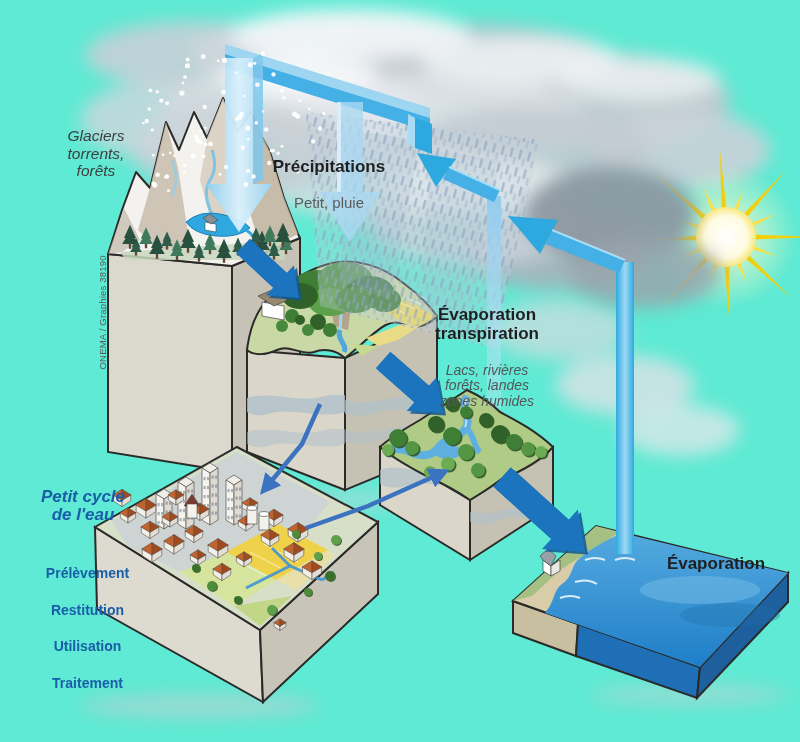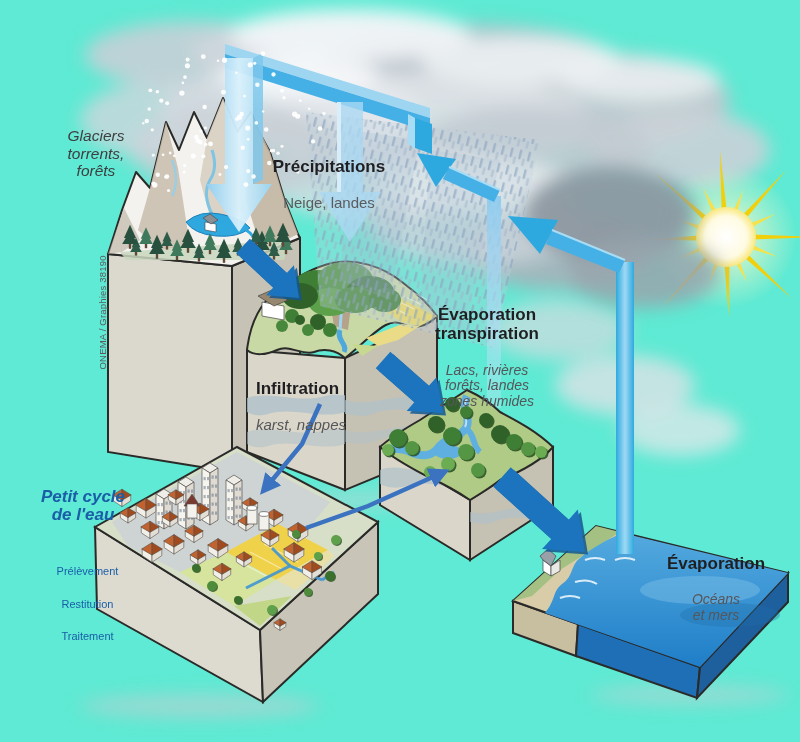--- a/index.html
+++ b/index.html
@@ -12,21 +12,21 @@
   .italic{font-style:italic;}
   #glaciers-label{left:36px;top:127px;width:120px;text-align:center;
      font-style:italic;font-size:15.5px;color:#3E3E40;}
   #precip-label{left:250px;top:139px;width:158px;text-align:center;}
   #precip-label .s{font-style:normal;color:#5B5C5E;font-size:15px;}
   #evapt-label{left:408px;top:287px;width:158px;text-align:center;}
   #infil-label{left:256px;top:361px;width:150px;text-align:left;}
   #infil-label .s{font-size:15px;}
   #petit-label{left:0px;top:470px;width:130px;text-align:center;color:#1A5EA8;}
   #petit-label .pt{font-weight:bold;font-style:italic;font-size:17px;line-height:1.05;padding-left:36px;}
-  .cycle-step{font-weight:normal;font-size:11px;line-height:1.33;color:#1A5EA8;padding-left:45px;}
+  .cycle-step{font-weight:bold;font-size:14px;line-height:1.33;color:#1A5EA8;padding-left:45px;}
   .cycle-steps{margin-top:4px;}
   #evapo-label{left:646px;top:536px;width:140px;text-align:center;}
   #credit-label{left:32px;top:307px;width:142px;transform:rotate(-90deg);
      font-size:9.5px;color:#5A5A5C;text-align:center;letter-spacing:.2px;}
 </style>
 </head>
 <body>
 
 <div class="stage">
 
@@ -639,47 +639,42 @@
         <circle cx="152.24125280976295" cy="129.84343469142914" r="1.6515477418899536" fill="#FFFFFF" opacity="0.92"></circle>
       </g>
 </svg>
 
 <div class="lbl" id="glaciers-label">Glaciers
 torrents,
 forêts</div>
 
 <div class="lbl" id="precip-label">
   <div class="t">Précipitations</div>
-  <div class="s">Neige, landes</div>
+  <div class="s">Petit, pluie</div>
 </div>
 
 <div class="lbl" id="evapt-label">
   <div class="t">Évaporation
 transpiration</div>
   <div class="s italic">Lacs, rivières
 forêts, landes
 zones humides</div>
 </div>
 
-<div class="lbl" id="infil-label">
-  <div class="t">Infiltration</div>
-  <div class="s italic">karst, nappes</div>
-</div>
 
 <div class="lbl" id="petit-label">
   <div class="pt">Petit cycle
 de l'eau</div>
   <div class="cycle-steps">
     <div class="cycle-step">Prélèvement</div>
     <div class="cycle-step">Restitution</div>
+    <div class="cycle-step">Utilisation</div>
     <div class="cycle-step">Traitement</div>
   </div>
 </div>
 
 <div class="lbl" id="evapo-label">
   <div class="t">Évaporation</div>
-  <div class="s italic">Océans
-et mers</div>
 </div>
 
 <div class="lbl" id="credit-label">ONEMA / Graphies 38190</div>
 
 </div>
 
 </body></html>

